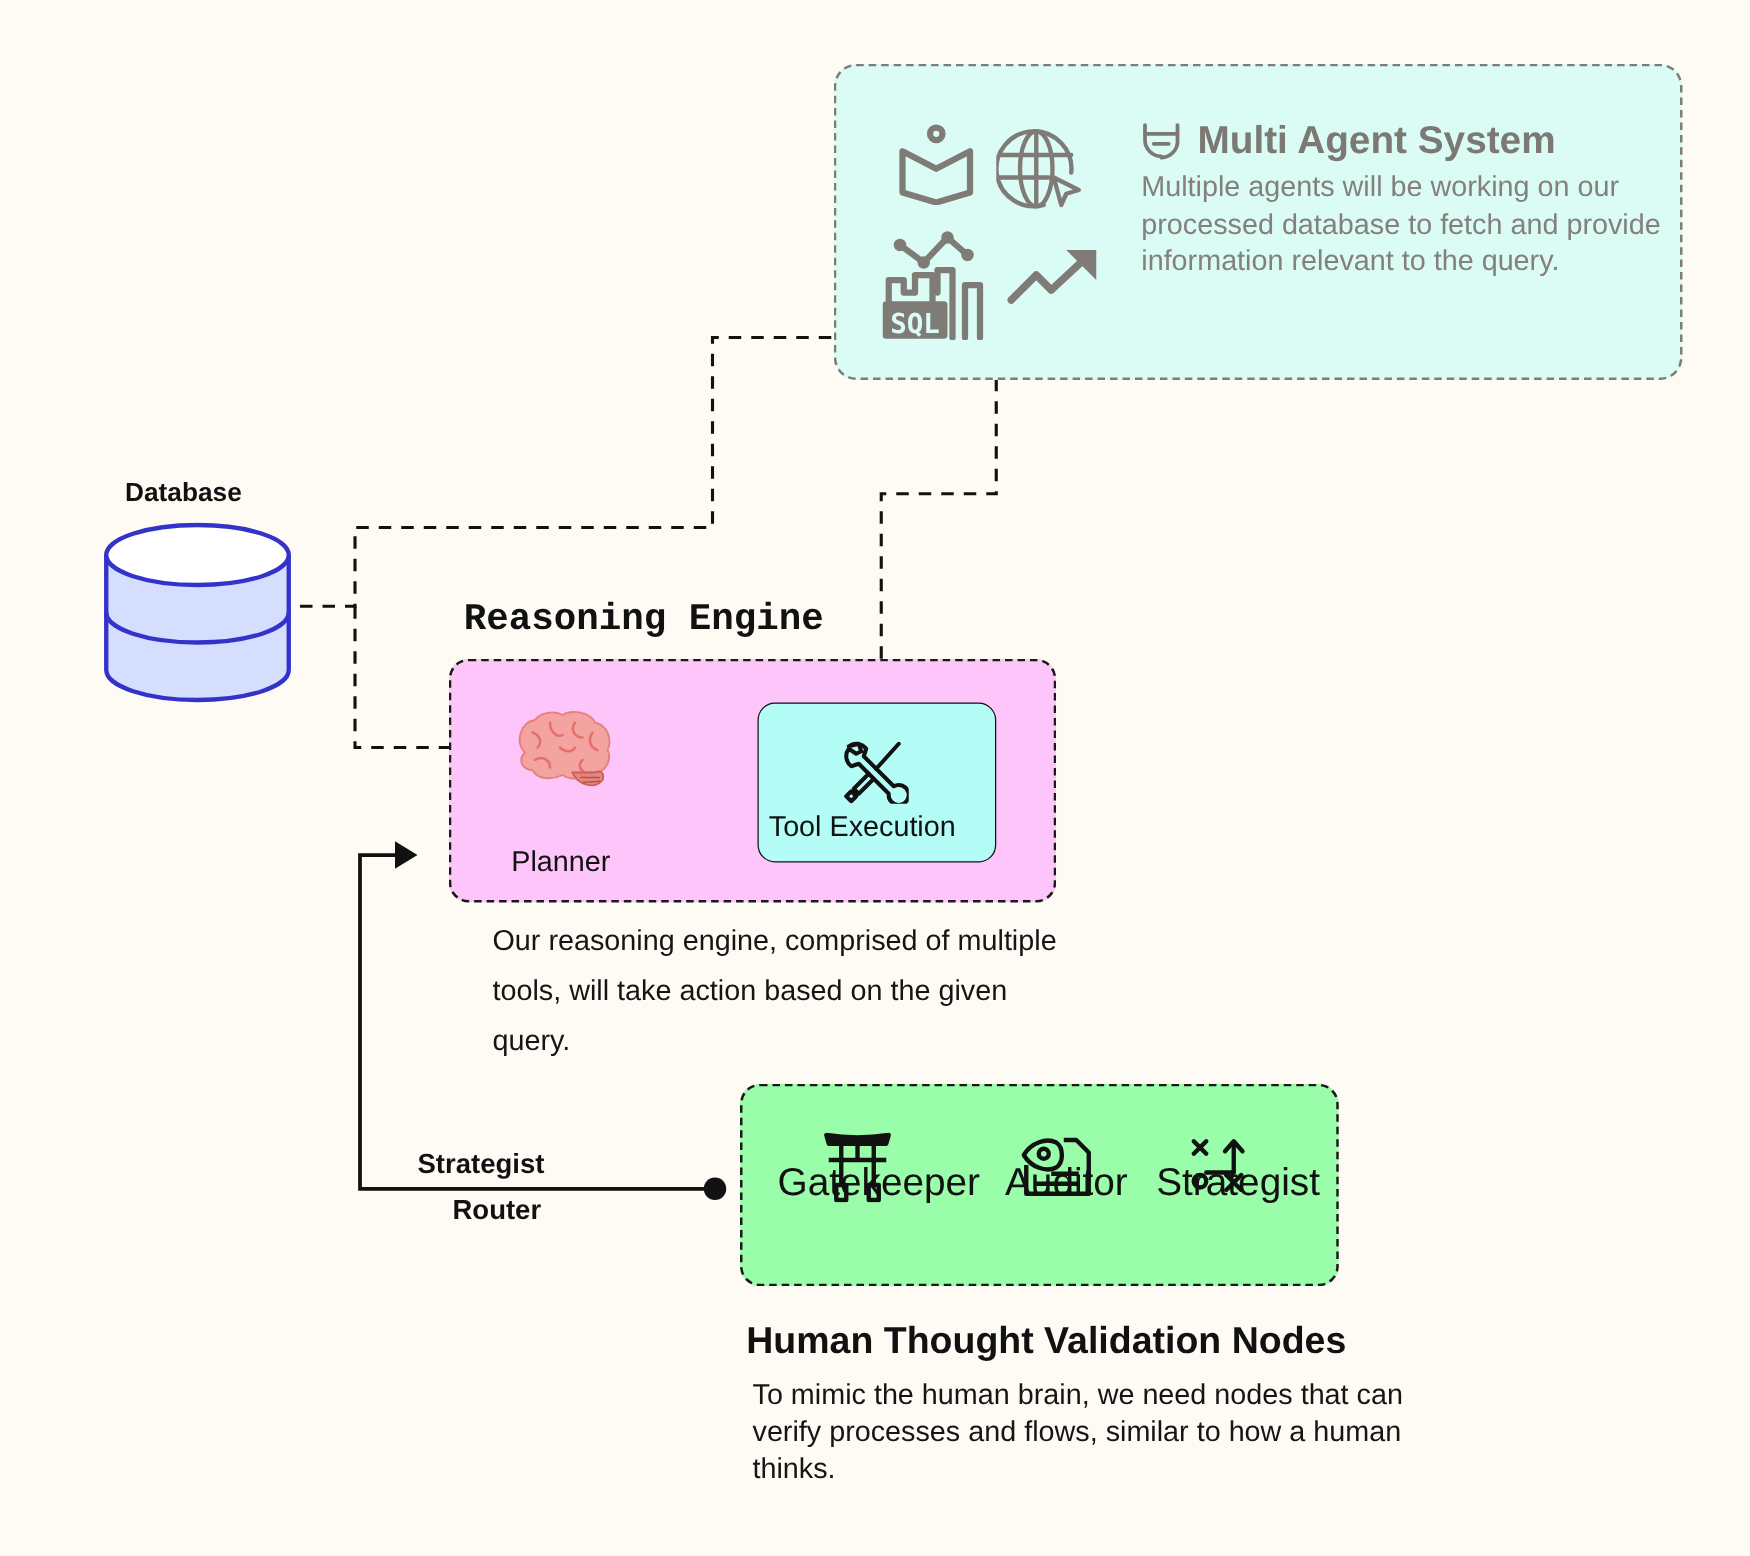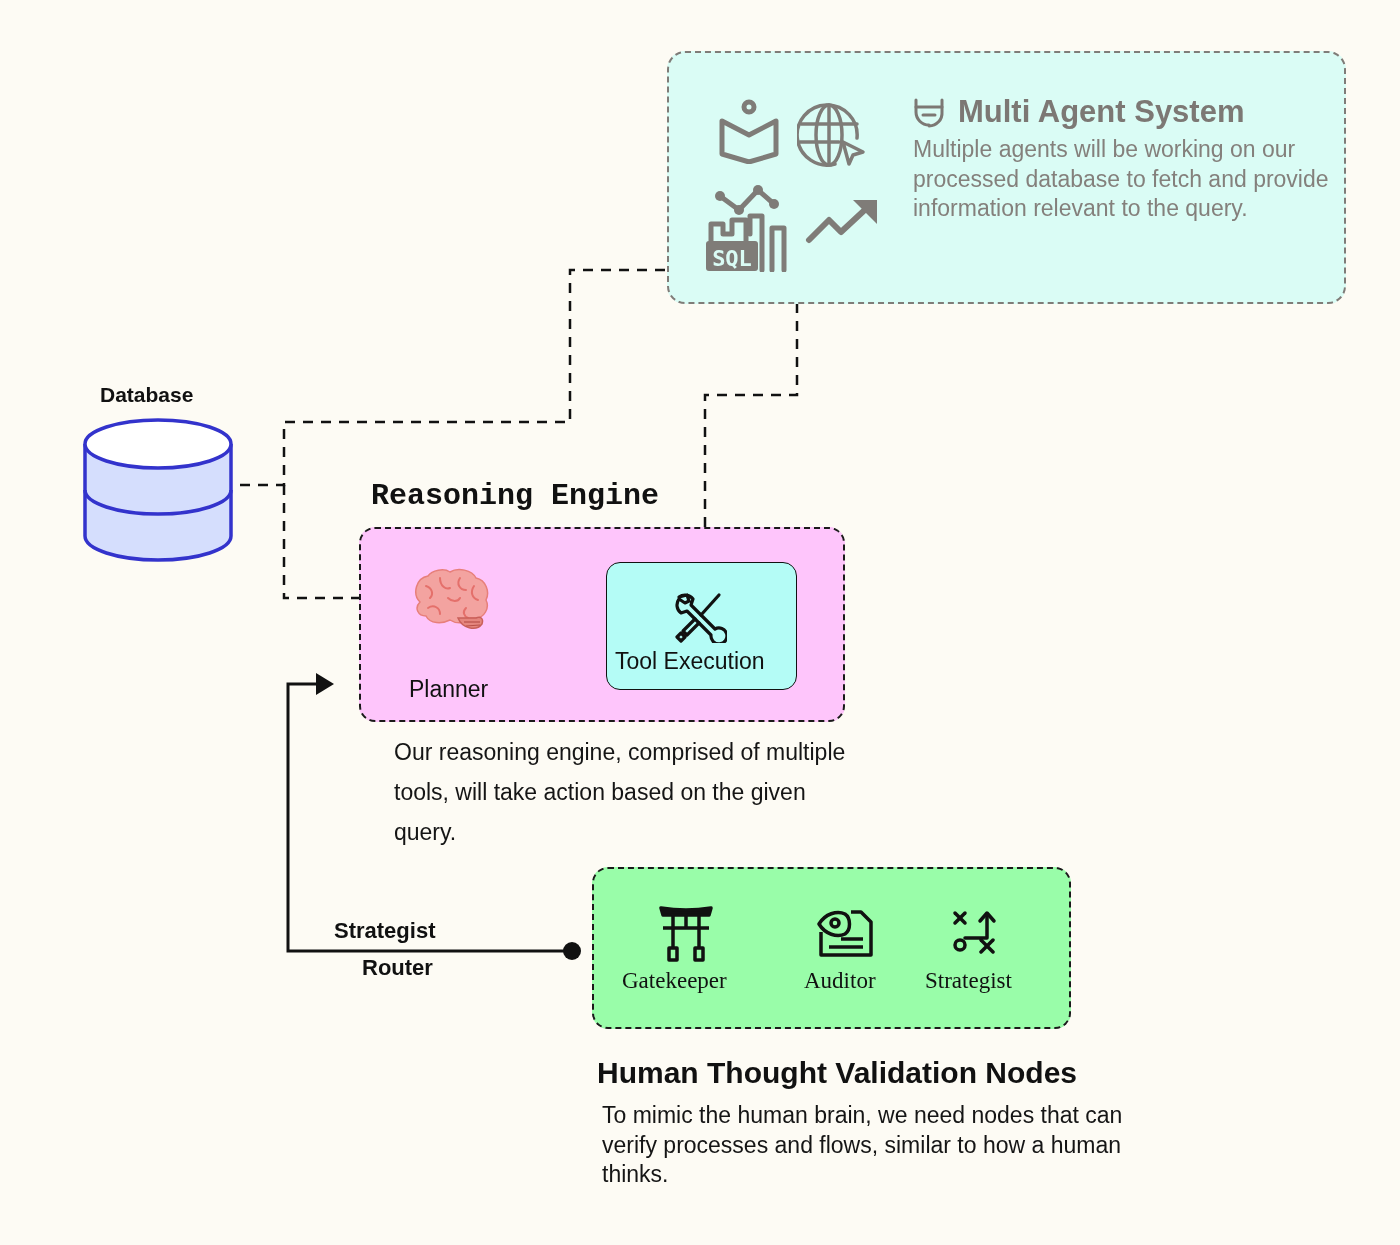--- a/index.html
+++ b/index.html
@@ -44,21 +44,21 @@
 
   
   .router-l1 { left: 334px; top: 918px; font-size: 22px; font-weight: bold; white-space: nowrap; }
   .router-l2 { left: 362px; top: 955px; font-size: 22px; font-weight: bold; white-space: nowrap; }
 
   
   .val-box {
     left: 592px; top: 867px; width: 479px; height: 162px;
     background: #99fda9; border: 2px dashed #1a1a1a; border-radius: 16px; box-sizing: border-box;
   }
-  .node-label { top: 968px; font-size: 23px; white-space: nowrap; font-family: Liberation Serif, serif; }
+  .node-label { top: 928px; font-size: 31px; white-space: nowrap; }
   .val-title { left: 597px; top: 1056px; font-size: 30px; font-weight: bold; white-space: nowrap; }
   .val-desc { left: 602px; top: 1101px; width: 560px; font-size: 23px; line-height: 29.5px; color: #151515; }
 </style>
 </head>
 <body>
 
 <svg class="wires" viewBox="0 0 1400 1245">
   <g fill="none" stroke="#111" stroke-width="2.5" stroke-dasharray="10,8">
     <path d="M222 485 H284 V422 H570 V270 H668"></path>
     <path d="M284 485 V598 H360"></path>

